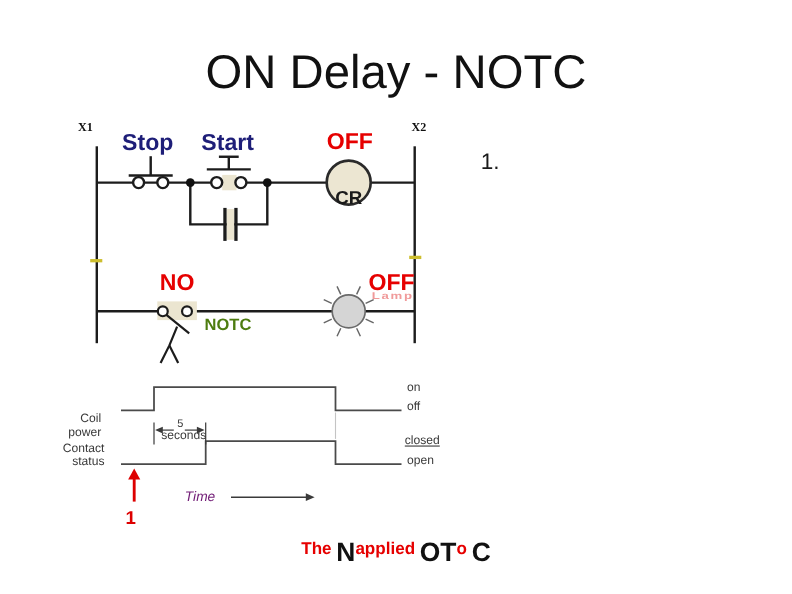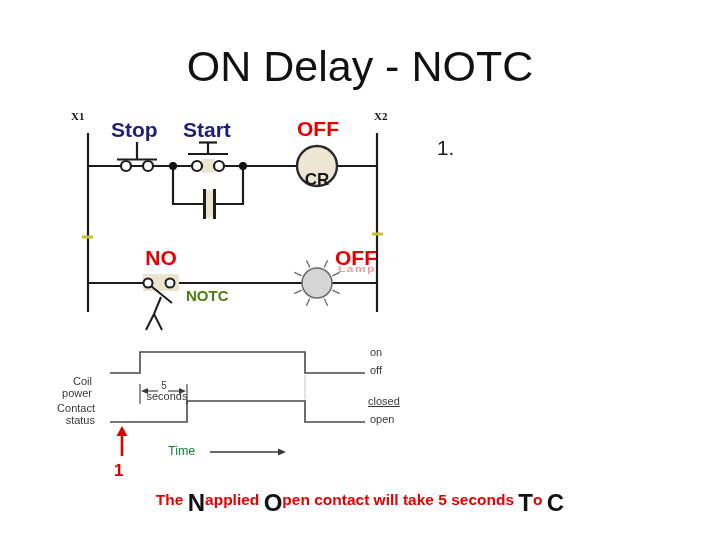--- a/index.html
+++ b/index.html
@@ -11,21 +11,21 @@
   .rail-lbl{font-family:"Liberation Serif","DejaVu Serif",serif;font-size:11px;font-weight:bold;color:#111;}
   .btn-lbl{font-size:21px;font-weight:bold;color:#1e1e78;}
   .state-lbl{font-size:21px;font-weight:bold;color:#e60000;text-align:center;}
   .cr-lbl{font-size:17px;font-weight:bold;color:#1a1a1a;text-align:center;}
   .notc-lbl{font-size:15px;font-weight:bold;color:#4d7c0f;}
   .faint-lamp{font-size:12px;font-weight:bold;color:#f09a9a;letter-spacing:1.5px;transform:scaleY(.75);transform-origin:top left;}
   .note{color:#1a1a1a;font-size:20.5px;line-height:28px;}
   .tim{font-size:11px;line-height:11.5px;color:#3a3a3a;}
   .tim-r{text-align:right;}
   .tim-sm{font-size:10px;line-height:10px;color:#3a3a3a;text-align:center;}
-  .time-lbl{font-size:12.5px;color:#15803d;}
+  .time-lbl{font-size:12.5px;font-style:italic;color:#701a75;}
   .marker{font-size:17px;font-weight:bold;color:#dd0000;}
   .footer{left:0;top:491px;width:720px;display:flex;justify-content:center;align-items:flex-start;}
   .f-red{font-size:15.5px;font-weight:bold;color:#e60000;white-space:pre;}
   .f-cap{font-size:24px;font-weight:bold;color:#111;white-space:pre;line-height:1;}
 </style>
 </head>
 <body>
 
 <div class="slide">
 
@@ -147,19 +147,18 @@
   <div class="abs tim-sm" style="left:139px;top:391px;width:56px;font-size:11px;">seconds</div>
 
   <div class="abs time-lbl" style="left:168px;top:444px;">Time</div>
   <div class="abs marker" style="left:114px;top:461px;">1</div>
 
   <div class="abs footer">
     <span class="f-red">The </span>
     <span class="f-cap">N</span>
     <span class="f-red">applied </span>
     <span class="f-cap">O</span>
-    <span class="f-red">pen contact will take 5 seconds </span>
     <span class="f-cap">T</span>
     <span class="f-red">o </span>
     <span class="f-cap">C</span>
   </div>
 
 </div>
 
 </body></html>

